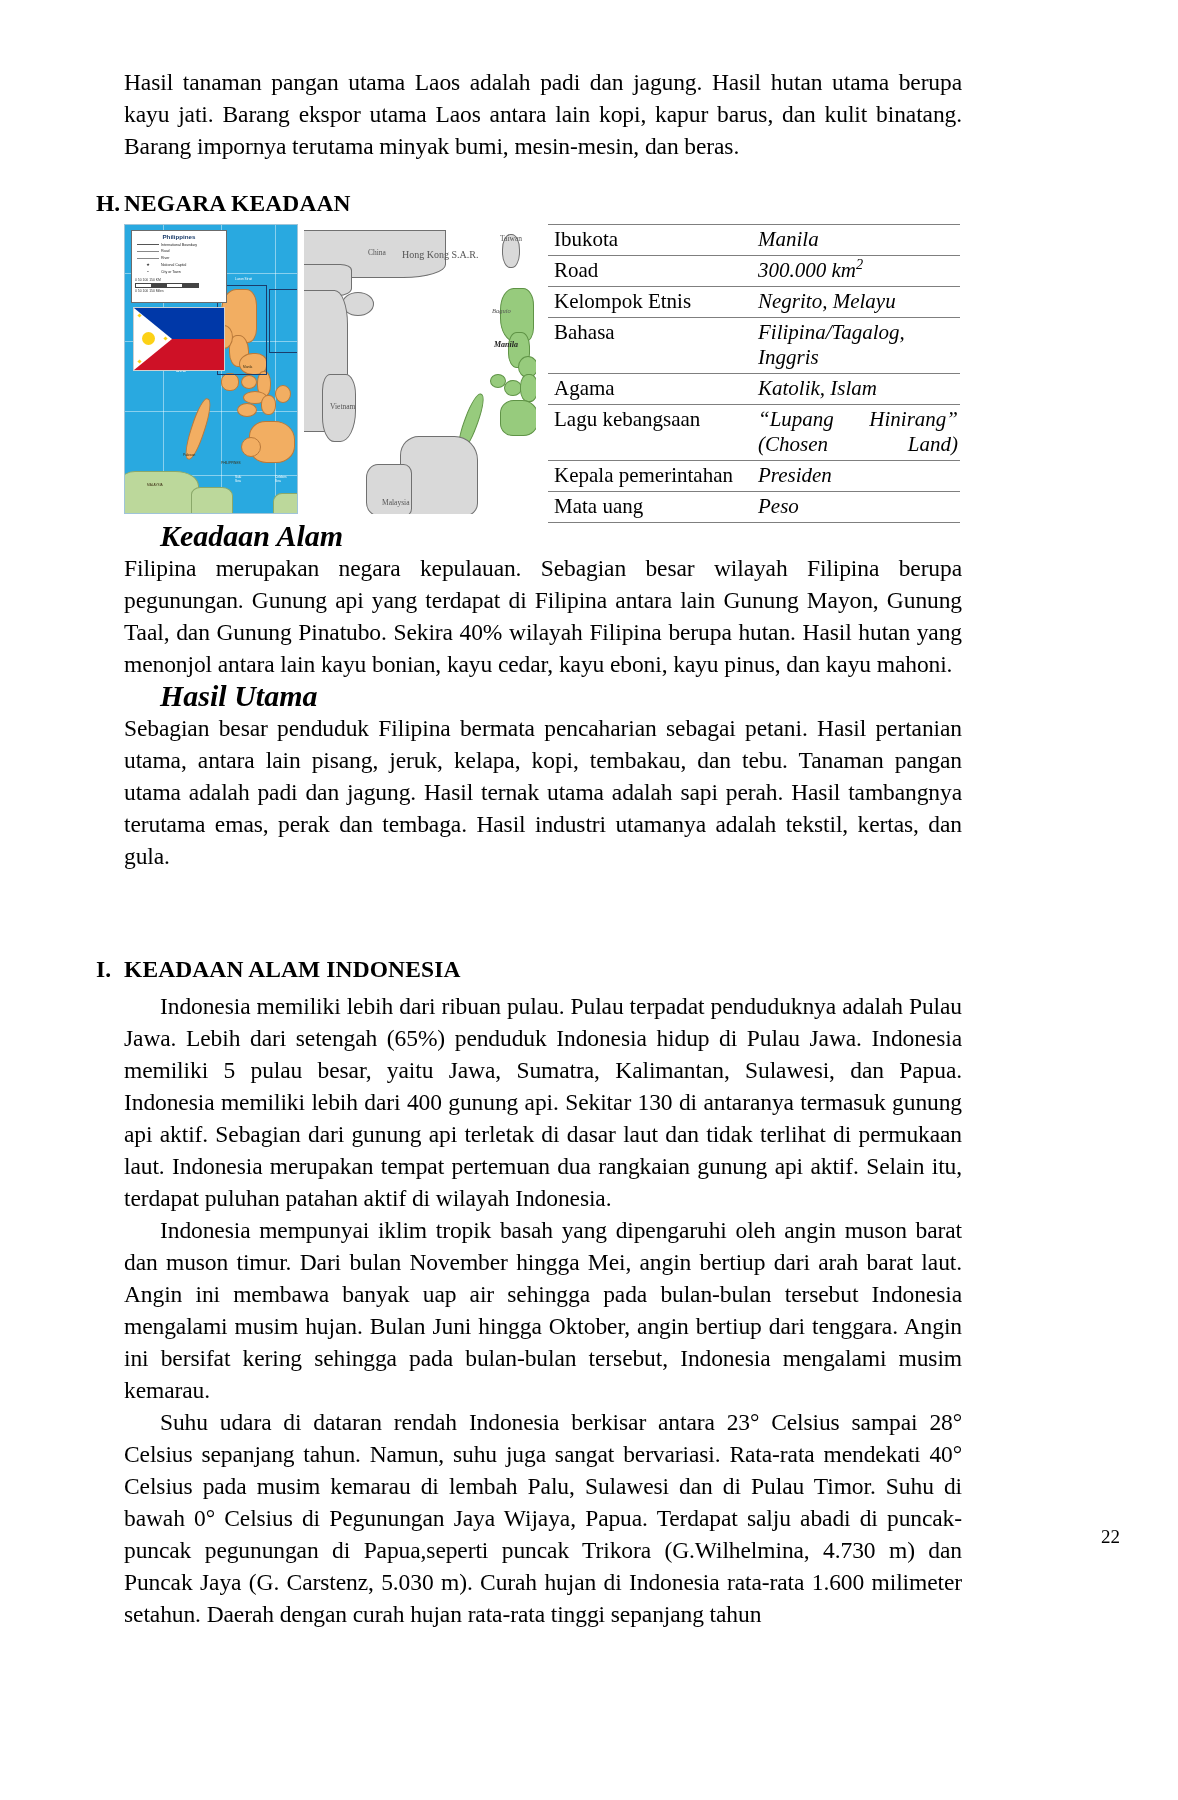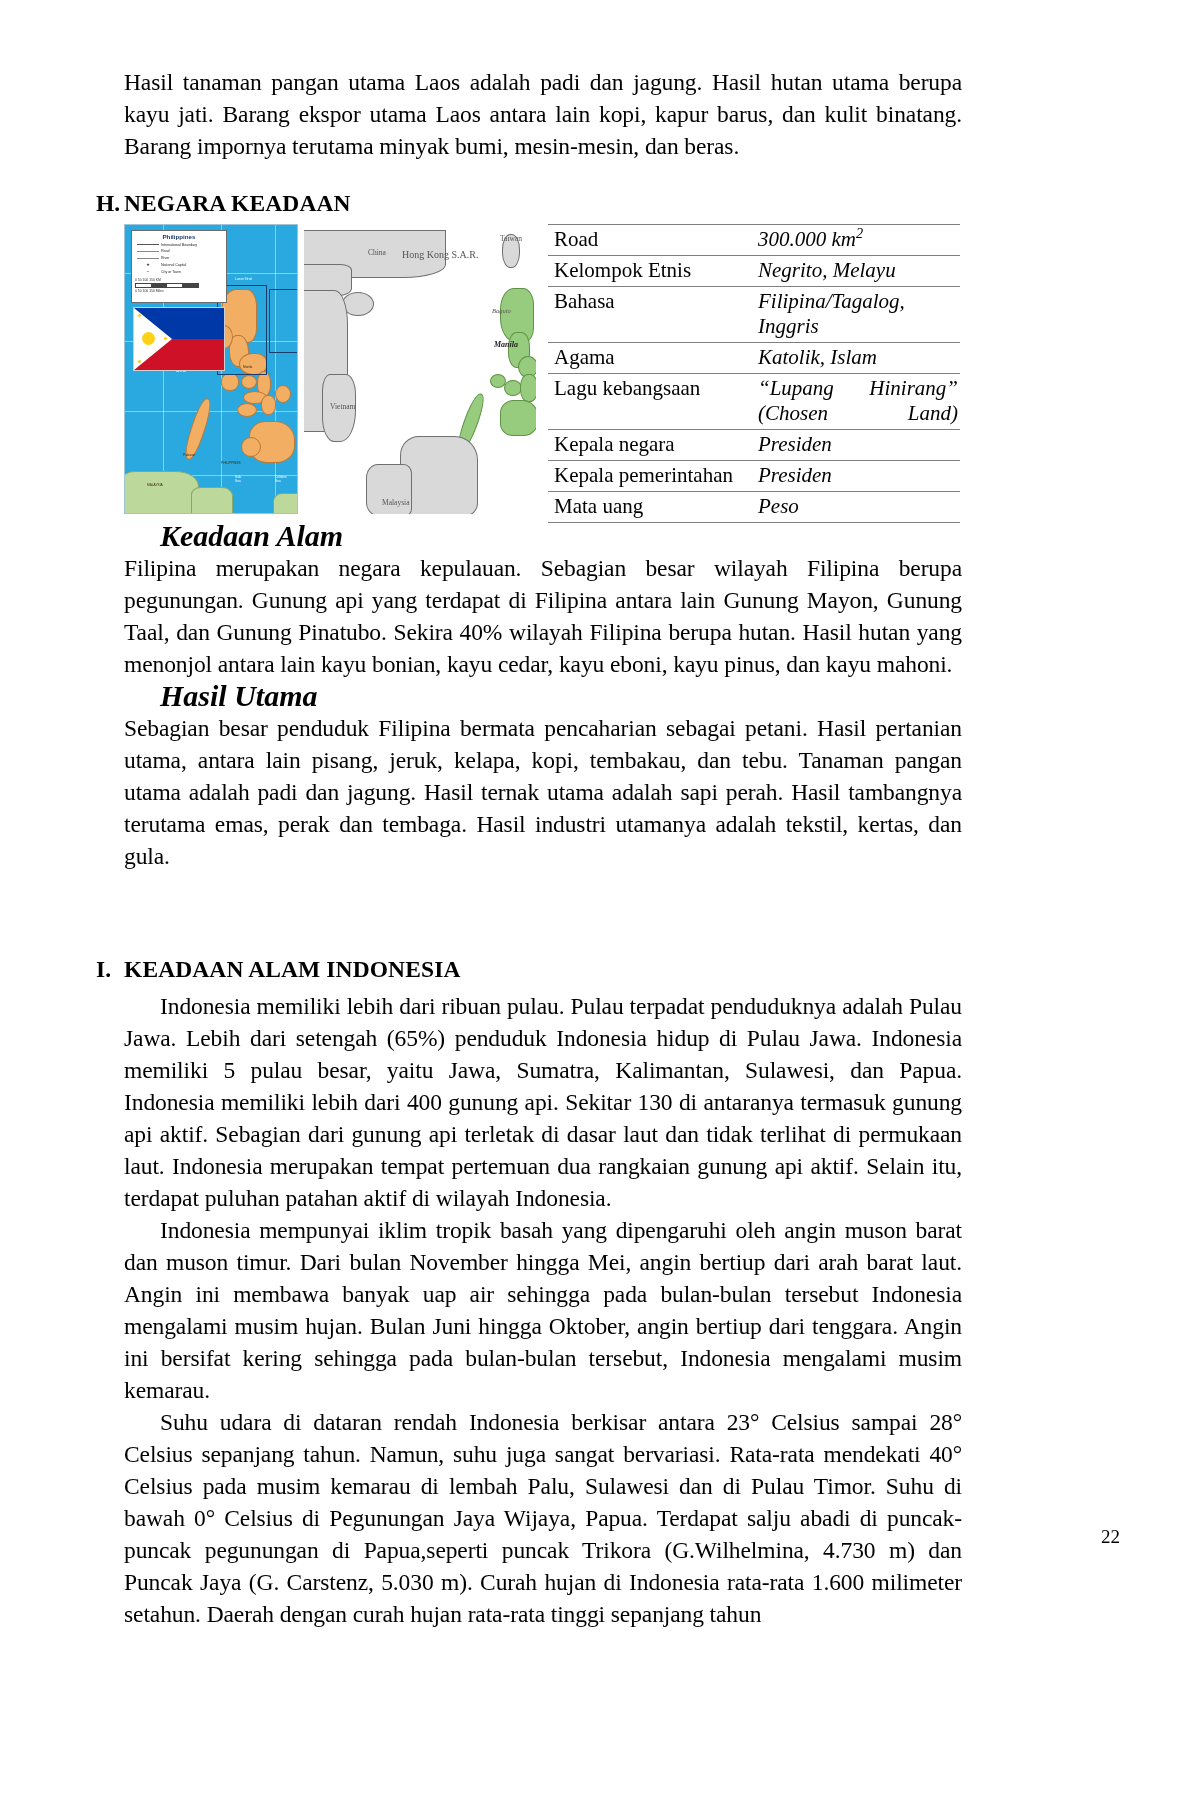--- a/index.html
+++ b/index.html
@@ -421,42 +421,42 @@
           <div class="m2-label" style="left:26px; top:178px;">Vietnam</div>
           <div class="m2-label italic" style="left:188px; top:82px; font-size:6.5px;">Baguio</div>
           <div class="m2-label bold" style="left:190px; top:116px;">Manila</div>
           <div class="m2-label" style="left:78px; top:274px;">Malaysia</div>
         </div>
       </div>
 
       <table class="fact-table">
         <tbody>
           <tr>
+            <td class="k">Ibukota</td>
+            <td class="v">Manila</td>
+          </tr>
+          <tr>
             <td class="k">Road</td>
             <td class="v"><span>300.000 km</span><sup>2</sup></td>
           </tr>
           <tr>
             <td class="k">Kelompok Etnis</td>
             <td class="v">Negrito, Melayu</td>
           </tr>
           <tr>
             <td class="k">Bahasa</td>
             <td class="v justify">Filipina/Tagalog, Inggris</td>
           </tr>
           <tr>
             <td class="k">Agama</td>
             <td class="v">Katolik, Islam</td>
           </tr>
           <tr>
             <td class="k">Lagu kebangsaan</td>
             <td class="v justify">“Lupang Hinirang” (Chosen Land)</td>
-          </tr>
-          <tr>
-            <td class="k">Kepala negara</td>
-            <td class="v">Presiden</td>
           </tr>
           <tr>
             <td class="k">Kepala pemerintahan</td>
             <td class="v">Presiden</td>
           </tr>
           <tr>
             <td class="k">Mata uang</td>
             <td class="v">Peso</td>
           </tr>
         </tbody>

